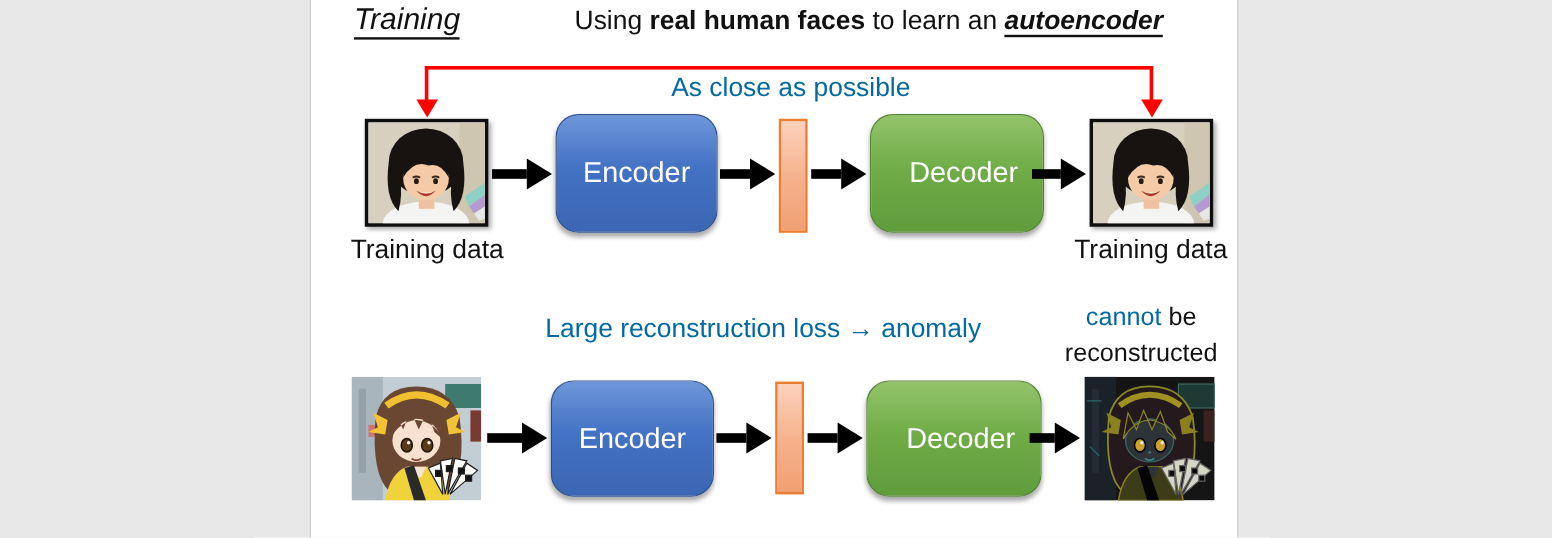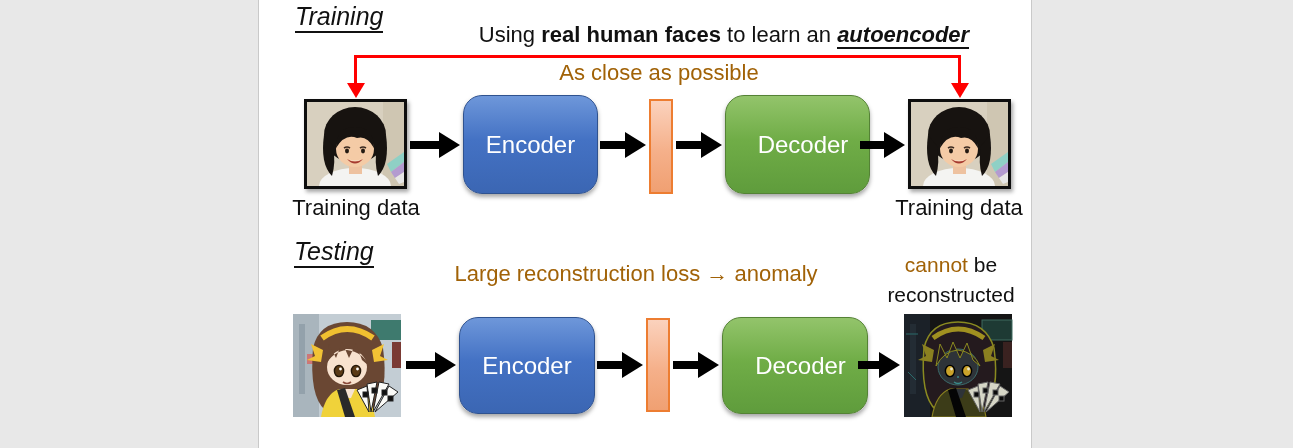--- a/index.html
+++ b/index.html
@@ -15,21 +15,21 @@
   }
   .abs{position:absolute;}
   
   .section-title{
     font-style:italic;font-size:25px;line-height:28px;color:#111;
   }
   .section-title .ul{border-bottom:2.5px solid #111;padding-bottom:1px;display:inline-block;}
   .header-line{font-size:22px;line-height:28px;text-align:center;white-space:nowrap;}
   .header-line .b{font-weight:bold;}
   .header-line .bi{font-weight:bold;font-style:italic;border-bottom:2.5px solid #111;padding-bottom:0px;}
-  .red-text{color:#a16207;}
+  .red-text{color:#0369a1;}
   .center{text-align:center;}
   .caption{font-size:22px;line-height:26px;}
   .cannot-block{font-size:21px;line-height:30px;text-align:center;}
   
   .nn-box{
     border-radius:19px;color:#fff;font-size:24px;
     display:flex;align-items:center;justify-content:center;
     box-shadow:0 3px 4px rgba(0,0,0,.35);
   }
   .enc{
@@ -64,21 +64,21 @@
 </style>
 </head>
 <body>
 
 <div class="slide">
 
   <div class="abs section-title" style="left:36px;top:2px;">
     <span class="ul">Training</span>
   </div>
 
-  <div class="abs header-line" style="left:185px;top:21px;width:560px;">
+  <div class="abs header-line" style="left:185px;top:3px;width:560px;">
     <span>Using </span><span class="b">real human faces</span><span> to learn an </span><span class="bi">autoencoder</span>
   </div>
 
   <div class="abs red-line" style="left:95px;top:55px;width:607px;height:3px;"></div>
   <div class="abs red-line" style="left:95px;top:55px;width:3px;height:29px;"></div>
   <div class="abs red-line" style="left:699px;top:55px;width:3px;height:29px;"></div>
   <div class="abs red-head-down" style="left:88px;top:83px;"></div>
   <div class="abs red-head-down" style="left:692px;top:83px;"></div>
   <div class="abs caption red-text center" style="left:250px;top:60px;width:300px;">As close as possible</div>
 
@@ -154,23 +154,20 @@
       <ellipse cx="40" cy="49" rx="2" ry="2.4" fill="#241a12"></ellipse>
       <ellipse cx="56" cy="49" rx="2" ry="2.4" fill="#241a12"></ellipse>
       <path d="M40,57 Q48,66 56,57 Q48,62 40,57 Z" fill="#a63a30"></path>
       <path d="M42,57.5 Q48,60 54,57.5 Q48,59.5 42,57.5 Z" fill="#ffffff"></path>
     </svg>
   </div>
 
   <div class="abs caption center" style="left:27px;top:195px;width:140px;">Training data</div>
   <div class="abs caption center" style="left:630px;top:195px;width:140px;">Training data</div>
 
-  <div class="abs section-title" style="left:35px;top:237px;">
-    <span class="ul">Testing</span>
-  </div>
 
   <div class="abs caption red-text center" style="left:172px;top:261px;width:410px;white-space:nowrap;">Large reconstruction loss → anomaly</div>
 
   <div class="abs cannot-block" style="left:602px;top:250px;width:180px;">
     <span class="red-text">cannot</span><span> be</span><br>
     <span>reconstructed</span>
   </div>
 
   <div class="abs img-plain" style="left:34px;top:314px;">
     <svg width="108" height="103" viewBox="0 0 108 103">

